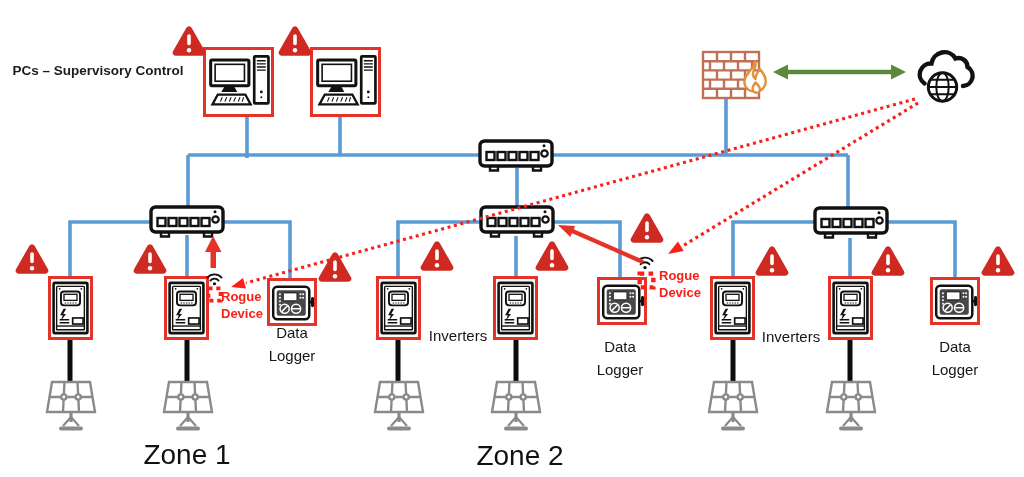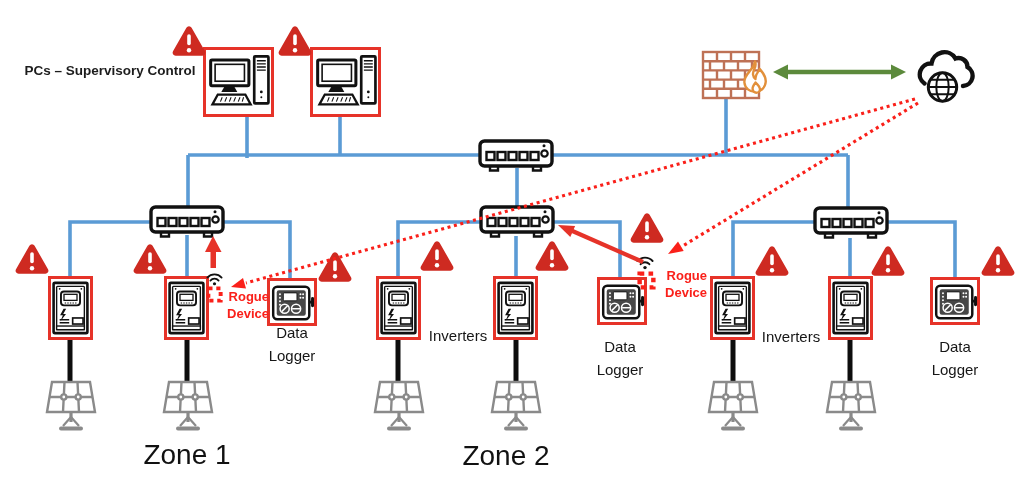--- a/index.html
+++ b/index.html
@@ -18,21 +18,21 @@
   }
   .layer{position:absolute;left:0;top:0;width:1024px;height:477px;pointer-events:none;}
   .ic{position:absolute;}
   .redbox{position:absolute;border:3px solid var(--device-box-red);background:transparent;
           display:flex;align-items:center;justify-content:center;box-sizing:border-box;}
   .lbl{position:absolute;text-align:center;}
   .pcs-label{width:196px;font-size:13.5px;font-weight:700;line-height:1.6;color:#1c1c1c;}
   .zone-label{width:110px;font-size:28px;font-weight:500;color:#111;}
   .dev-label{width:64px;font-size:15px;line-height:1.5;color:#161616;}
   .rogue-label{width:48px;font-size:13px;font-weight:700;line-height:1.3;
-               color:var(--rogue-dotted-red);text-align:right;}
+               color:var(--rogue-dotted-red);text-align:left;}
   svg.full{width:1024px;height:477px;display:block;}
 </style>
 </head>
 <body>
 
 <div id="stage">
 
   <svg width="0" height="0" style="position:absolute" aria-hidden="true">
     <defs>
       <symbol id="sym-warning" viewBox="0 0 36 33">
@@ -336,30 +336,30 @@
       <polygon points="668,254 678,241.5 683.7,250.9"></polygon>
     </g>
     <g style="fill:var(--device-box-red)">
       <rect x="210.5" y="250" width="5.5" height="18"></rect>
       <polygon points="213,236 205,252 221.5,252"></polygon>
     </g>
     <path d="M643 262 L569 229.5" fill="none" style="stroke:var(--device-box-red)" stroke-width="4.2"></path>
     <polygon points="558,225 575.1,225.9 570.3,236.9" style="fill:var(--device-box-red)"></polygon>
   </svg>
 
-  <div class="lbl pcs-label" style="left:12px;top:60px">
+  <div class="lbl pcs-label" style="left:0;top:60px">
     <div>PCs – Supervisory Control</div>
   </div>
 
   <div class="lbl rogue-label" style="left:221px;top:289px;z-index:6">Rogue Device</div>
   <div class="lbl rogue-label" style="left:659px;top:268px;z-index:6">Rogue Device</div>
 
   <div class="lbl dev-label" style="left:260px;top:322px">Data Logger</div>
   <div class="lbl dev-label" style="left:588px;top:336px">Data Logger</div>
   <div class="lbl dev-label" style="left:923px;top:336px">Data Logger</div>
 
   <div class="lbl dev-label" style="left:425px;top:325px;width:66px">Inverters</div>
   <div class="lbl dev-label" style="left:758px;top:326px;width:66px">Inverters</div>
 
   <div class="lbl zone-label" style="left:132px;top:439px">Zone 1</div>
-  <div class="lbl zone-label" style="left:451px;top:440px">Zone 2</div>
+  <div class="lbl zone-label" style="left:465px;top:440px">Zone 2</div>
 
 </div>
 
 </body></html>

